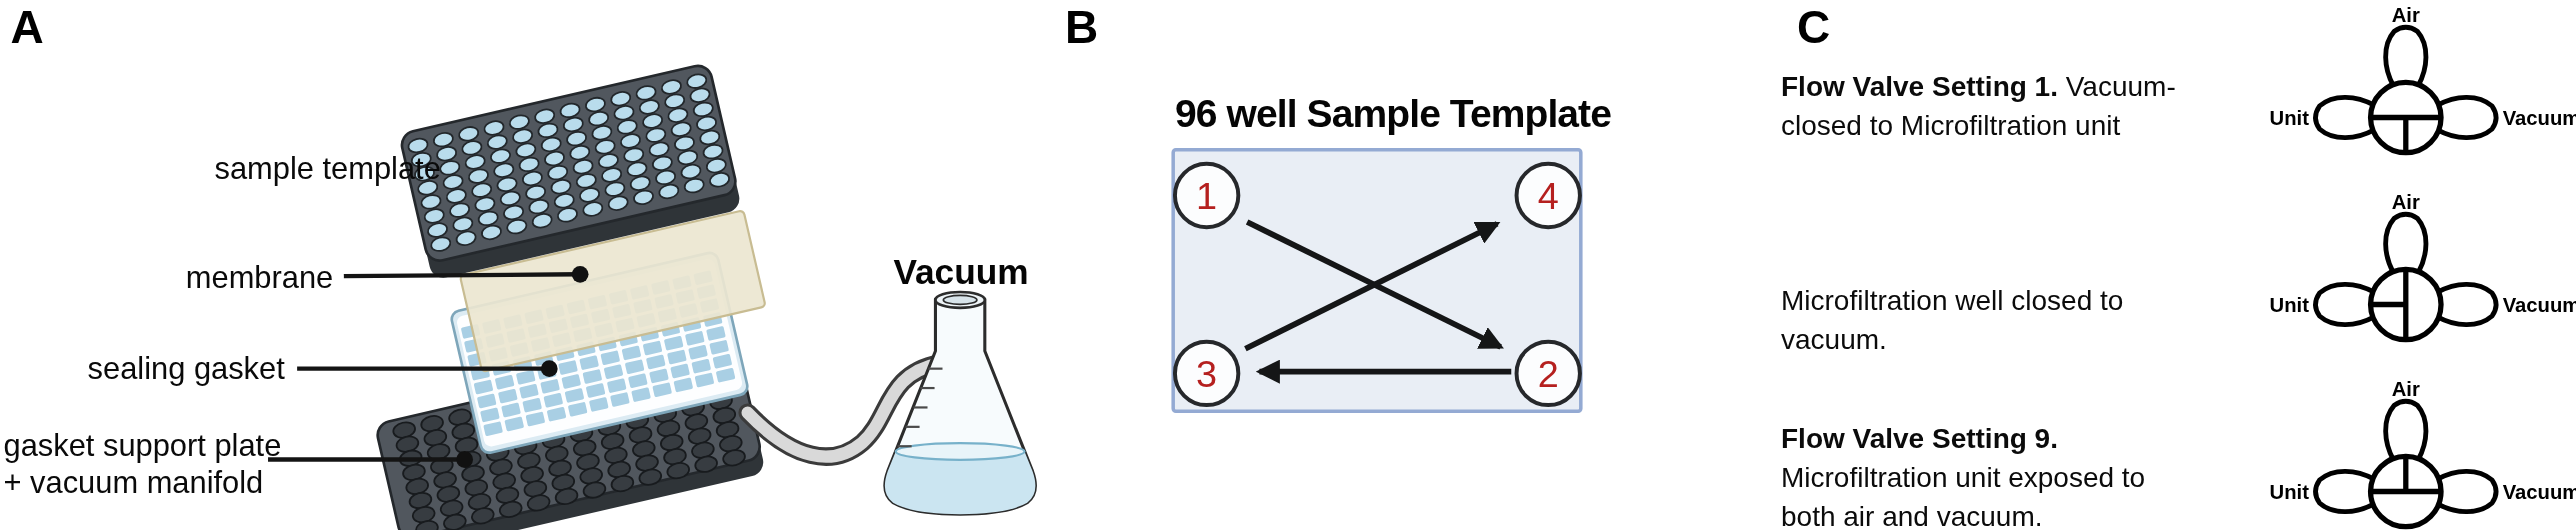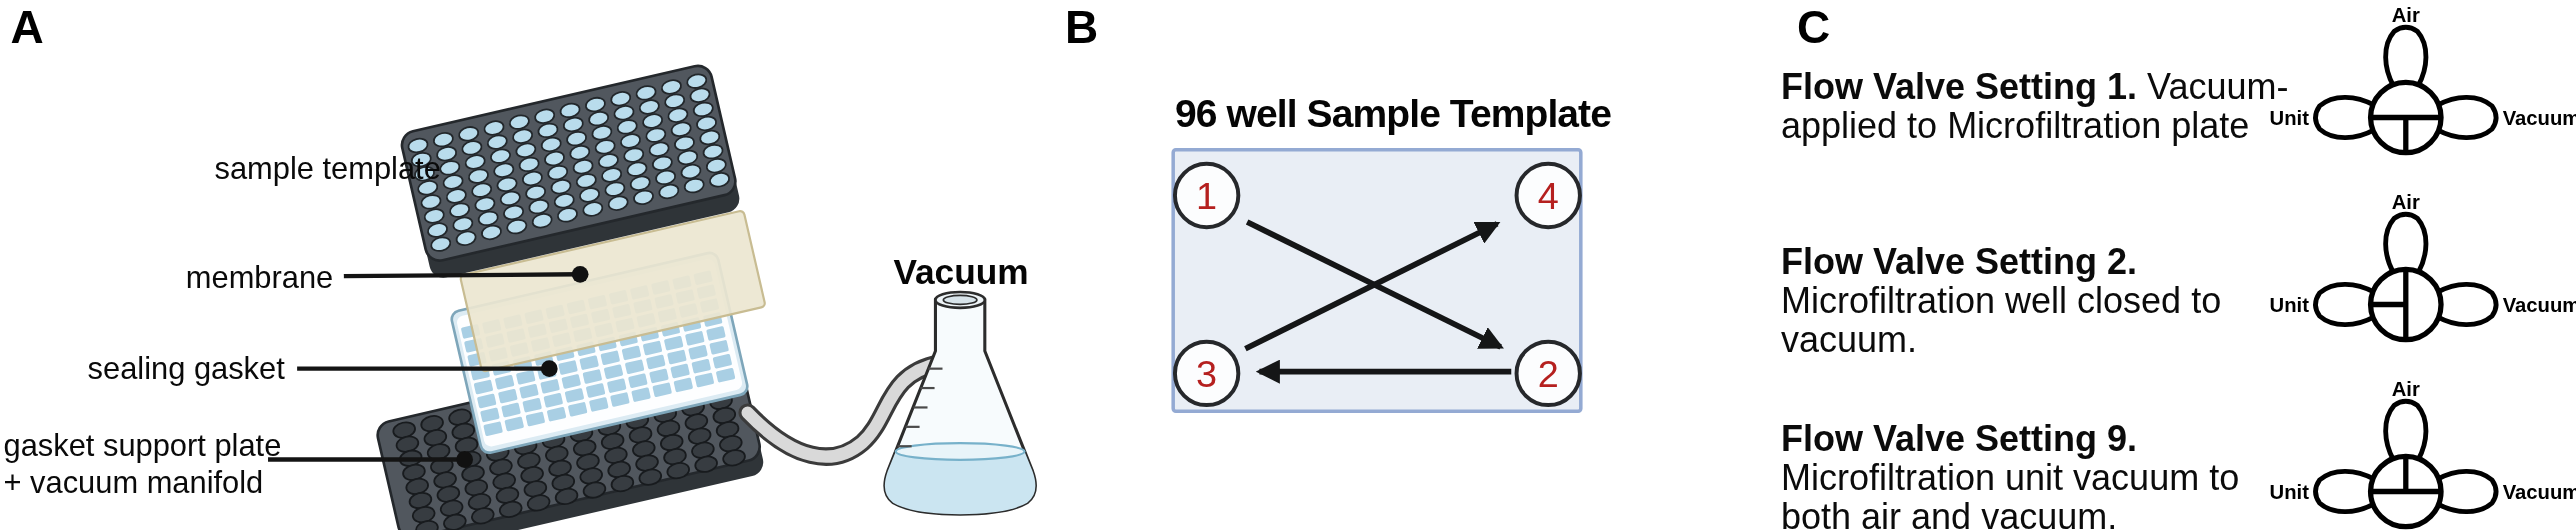--- a/index.html
+++ b/index.html
@@ -16,21 +16,21 @@
   .callout-dot{fill:#111;}
 
   
   .b-title{position:absolute;left:1170px;top:92px;width:441px;text-align:right;
            font-size:39px;font-weight:700;letter-spacing:-0.9px;color:#050505;}
   .b-svg{position:absolute;left:1171px;top:148px;}
   .wellnum{font-size:43px;fill:#b5201f;}
   .seq-arrow{stroke:#151617;stroke-width:6.5;fill:none;}
 
   
-  .c-text{position:absolute;left:1781px;font-size:36px;line-height:39px;color:#0b0b0b;white-space:nowrap;}
+  .c-text{position:absolute;left:1781px;font-size:28px;line-height:39px;color:#0b0b0b;white-space:nowrap;}
   .c-text .ttl{font-weight:700;}
   .valve-svg{position:absolute;left:2240px;}
   .vlabel{font-size:23px;font-weight:700;fill:#000;}
   .wing{fill:#fff;stroke:#000;stroke-width:5.5;stroke-linejoin:round;}
   .valve-body{fill:#fff;stroke:#000;stroke-width:6;}
   .handle line{stroke:#000;stroke-width:6;}
 </style>
 </head>
 <body>
 
@@ -424,32 +424,32 @@
     <g>
       <circle cx="428" cy="256" r="36" fill="#fcfdfe" stroke="#26282b" stroke-width="4.5"></circle>
       <text class="wellnum" x="428" y="271" text-anchor="middle">2</text>
     </g>
   </svg>
 
   <div class="panel-letter" style="left:1797px;top:3.5px;">C</div>
 
   <div class="c-text" style="top:67px;">
     <span class="ttl">Flow Valve Setting 1.</span><span> Vacuum-</span><br>
-    <span>applied to Microfiltration plate</span>
+    <span>closed to Microfiltration unit</span>
   </div>
 
   <div class="c-text" style="top:242px;">
-    <span class="ttl">Flow Valve Setting 2.</span><br>
+    <br>
     <span>Microfiltration well closed to</span><br>
     <span>vacuum.</span>
   </div>
 
   <div class="c-text" style="top:419px;">
     <span class="ttl">Flow Valve Setting 9.</span><br>
-    <span>Microfiltration unit vacuum to</span><br>
+    <span>Microfiltration unit exposed to</span><br>
     <span>both air and vacuum.</span>
   </div>
 
   <svg class="valve-svg" style="top:2.6px;" width="336" height="229" viewBox="0 0 381 260">
     <g transform="translate(188,130)">
       <path class="wing" d="M -14,-36 C -25,-56 -27,-82 -13,-98 Q 0,-107 13,-98 C 27,-82 25,-56 14,-36 Q 0,-42 -14,-36 Z"></path>
       <path class="wing" transform="rotate(-90)" d="M -14,-36 C -25,-56 -27,-82 -13,-98 Q 0,-107 13,-98 C 27,-82 25,-56 14,-36 Q 0,-42 -14,-36 Z"></path>
       <path class="wing" transform="rotate(90)" d="M -14,-36 C -25,-56 -27,-82 -13,-98 Q 0,-107 13,-98 C 27,-82 25,-56 14,-36 Q 0,-42 -14,-36 Z"></path>
       <circle class="valve-body" r="40"></circle>
       <g class="handle" transform="rotate(0)">

